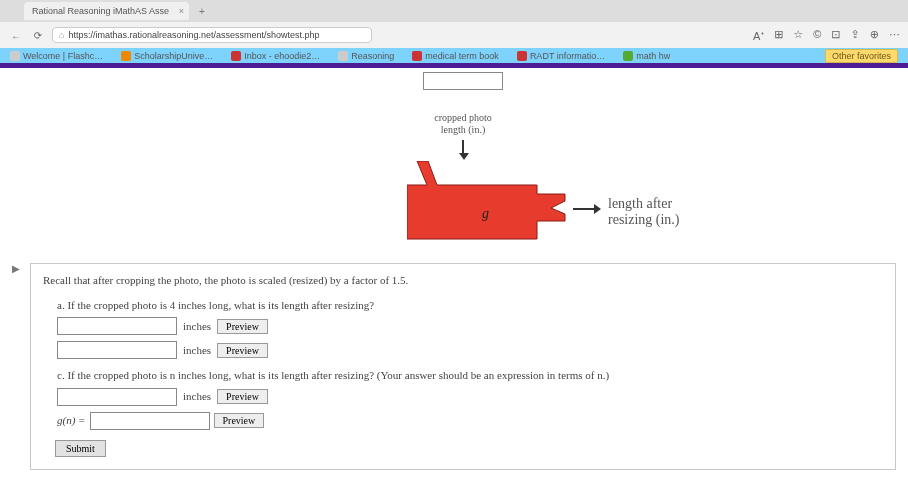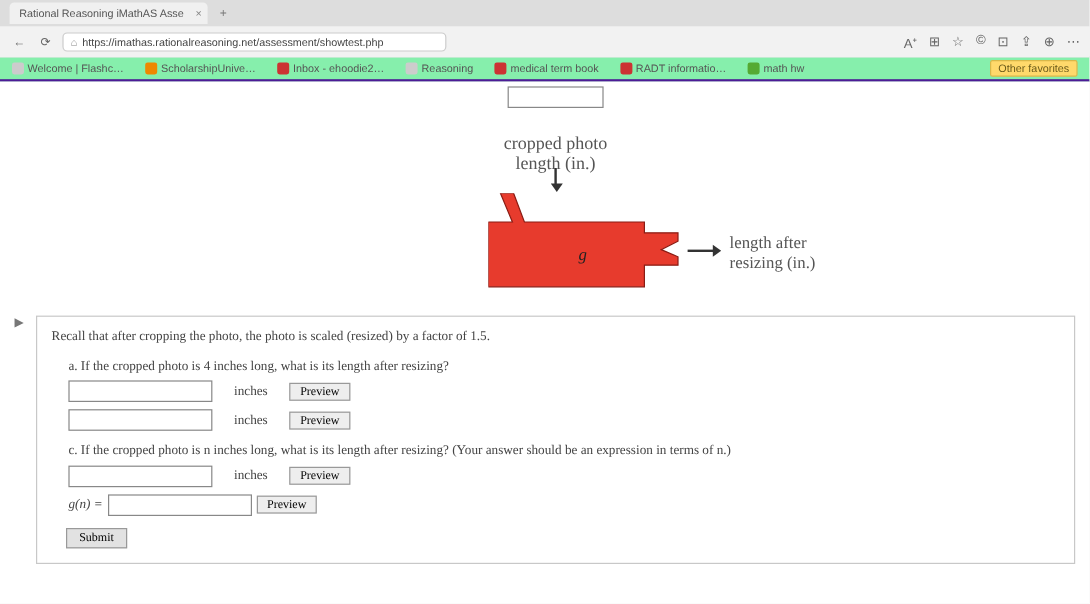--- a/index.html
+++ b/index.html
@@ -16,21 +16,21 @@
       background: #e8e8e8;
       border-bottom: 1px solid #ccc;
       height: 48px;
       font-family: "Segoe UI", Arial, sans-serif;
       font-size: 10px;
     }
     .tab-bar {
       display: flex;
       align-items: center;
       height: 22px;
-      padding: 0 8px;
+      padding: 0 24px;
       background: #ddd;
     }
     .tab {
       background: #f0f0f0;
       border-radius: 4px 4px 0 0;
       padding: 2px 20px 2px 8px;
       margin-right: 4px;
       font-size: 9px;
       color: #555;
       position: relative;
@@ -59,22 +59,22 @@
       color: #444;
       display: flex;
       align-items: center;
       gap: 4px;
     }
     .url-bar .lock { font-size: 9px; color: #888; }
     .chrome-right { margin-left: auto; display: flex; gap: 10px; color: #666; font-size: 11px; }
     .chrome-right span { cursor: pointer; }
 
     .bookmarks-bar {
-      background: #86efac;
-      border-bottom: 2px solid #4c1d95;
+      background: #7dd3fc;
+      border-bottom: 5px solid #4c1d95;
       height: 20px;
       display: flex;
       align-items: center;
       padding: 0 10px;
       gap: 18px;
       font-family: "Segoe UI", Arial, sans-serif;
       font-size: 9px;
       color: #555;
       justify-content: center;
     }
@@ -111,21 +111,21 @@
       height: 18px;
       border: 1px solid #888;
       background: #fff;
     }
     .crop-label {
       position: absolute;
       left: 50%;
       top: 44px;
       transform: translateX(-50%);
       text-align: center;
-      font-size: 15px;
+      font-size: 10px;
       color: #555;
       line-height: 1.15;
     }
     .arrow-down {
       position: absolute;
       left: 50%;
       top: 72px;
       transform: translateX(-50%);
       width: 0; height: 0;
     }
@@ -196,21 +196,21 @@
       border: 1px solid #c8c8c8;
       border-top: 1px solid #c8c8c8;
       padding: 8px 12px 12px 12px;
       background: #fff;
       font-size: 11px;
       color: #444;
       line-height: 1.5;
     }
     .intro { margin-bottom: 6px; }
     .part { margin: 8px 0 4px 14px; }
-    .answer-row { margin: 4px 0 6px 14px; display: flex; align-items: center; gap: 18px; }
+    .answer-row { margin: 4px 0 6px 14px; display: flex; align-items: center; gap: 6px; }
     .ans-input {
       width: 120px; height: 18px; border: 1px solid #888; font-size: 11px; padding: 1px 3px;
     }
     .unit { font-size: 11px; color: #444; }
     .preview-btn {
       border: 1px solid #999; background: #eee; padding: 1px 8px; font-size: 10px; cursor: pointer;
       font-family: inherit;
     }
     .fn-row { margin: 4px 0 6px 14px; display: flex; align-items: center; gap: 4px; }
     .fn-label { font-style: italic; }

